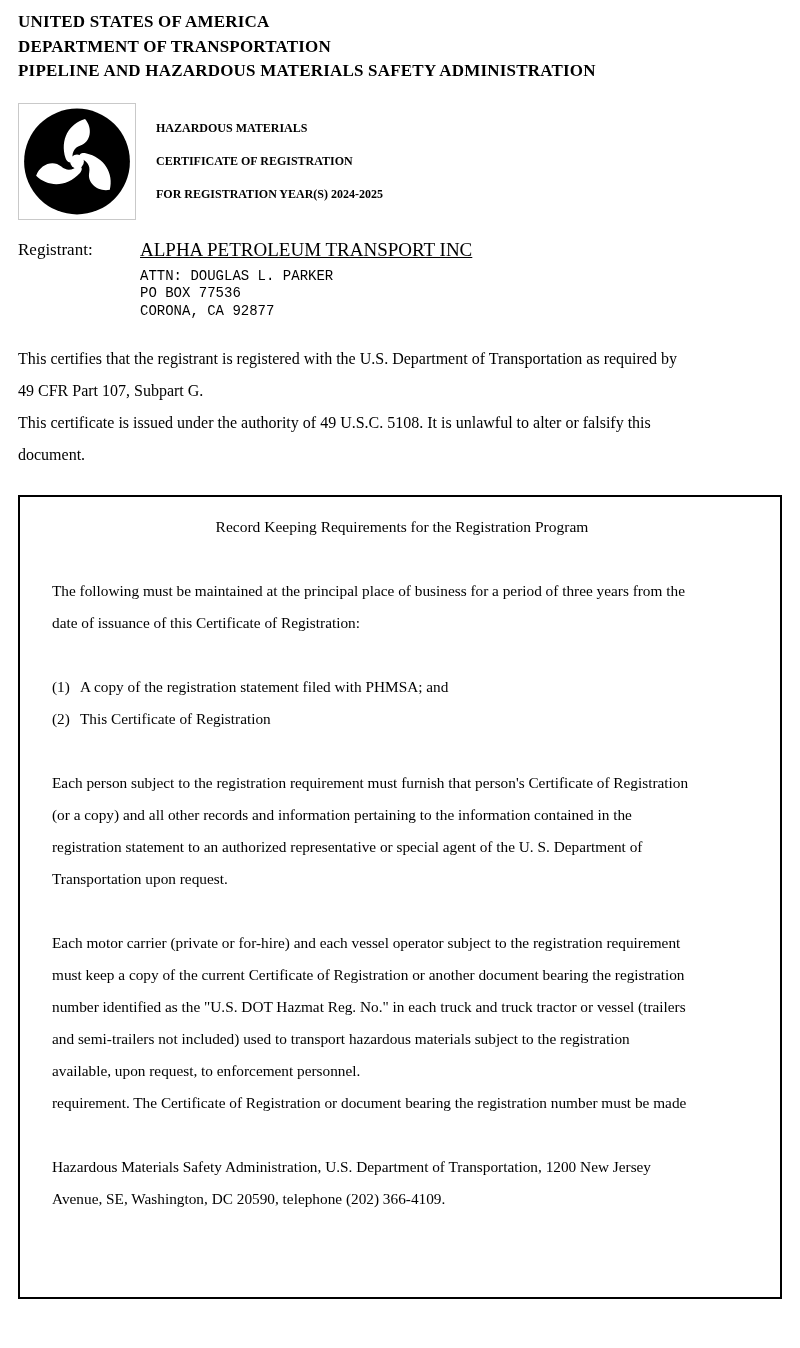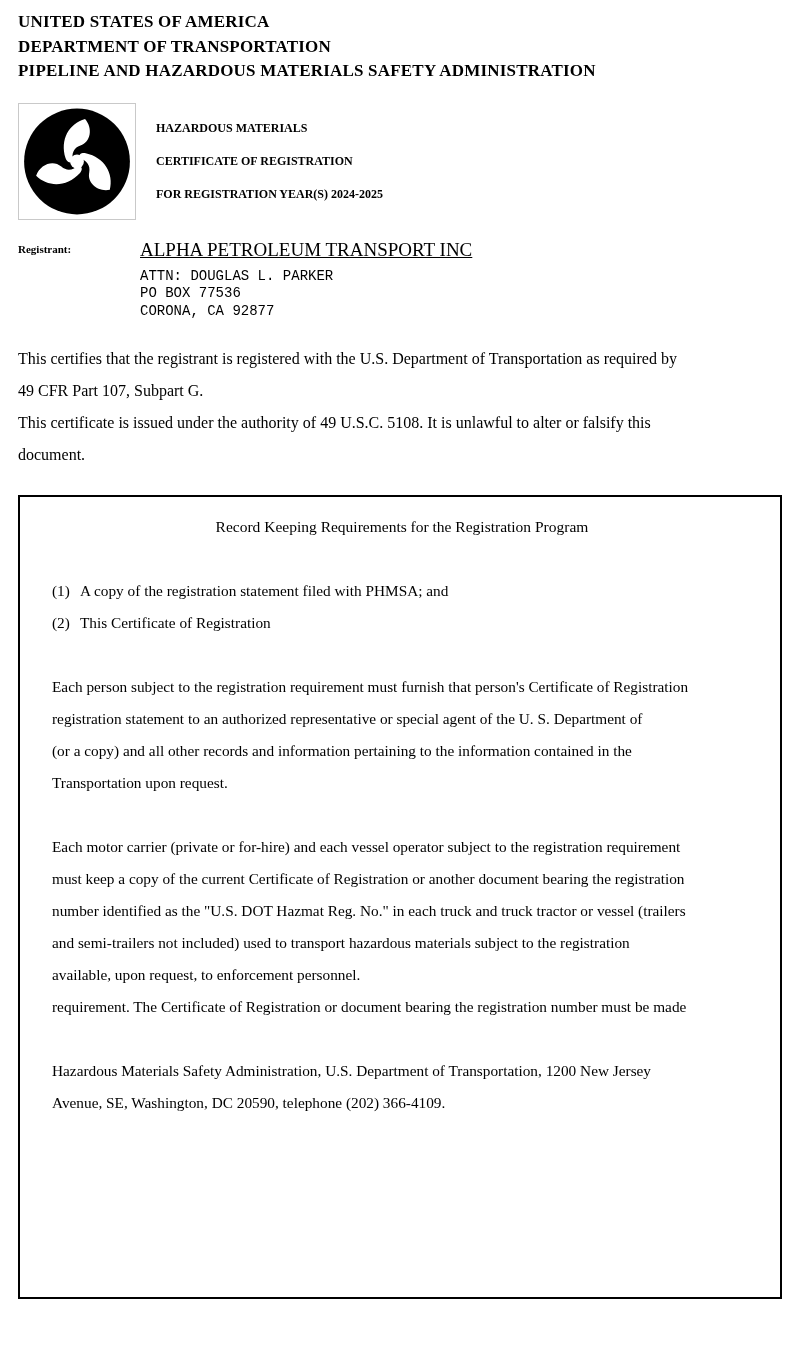--- a/index.html
+++ b/index.html
@@ -35,21 +35,21 @@
   .title-block { margin-left:20px; }
   .title-block .tline {
     font-weight:bold;
     font-size:12px;
     line-height:33px;
     white-space:nowrap;
   }
 
   
   .registrant-row { display:flex; margin-top:19px; }
-  .registrant-label { width:122px; font-weight:bold; font-size:11px; line-height:21px; }
+  .registrant-label { width:122px; font-weight:normal; font-size:17px; line-height:21px; }
   .registrant-name { font-size:19px; line-height:21px; white-space:nowrap;text-decoration:underline; }
   .registrant-address { margin-top:8px; }
   .registrant-address .aline { font-size:14px; line-height:17.5px; white-space:nowrap;font-family:Liberation Mono, monospace; }
 
   
   .main-text { margin-top:23px; font-size:16px; line-height:32px; }
   .main-text .line { white-space:nowrap; }
   .reg-details { font-weight:bold; font-size:16.5px; line-height:32px; }
   .rd-val { margin-left:11px; }
   .rd-gap1 { margin-left:26px; }
@@ -124,34 +124,38 @@
     <div class="cert-paragraph">
       <div class="line">This certificate is issued under the authority of 49 U.S.C. 5108.  It is unlawful to alter or falsify this</div>
       <div class="line">document.</div>
     </div>
 
   </div>
 
   <div class="rk-box">
     <div class="rk-heading">Record Keeping Requirements for the Registration Program</div>
 
+    <div class="rk-block">
+      <div class="line">The following must be maintained at the principal place of business for a period of three years from the</div>
+      <div class="line">date of issuance of this Certificate of Registration:</div>
+    </div>
 
     <div class="rk-block">
       <div class="line rk-item">
         <span class="num">(1)</span><span>A copy of the registration statement filed with PHMSA; and</span>
       </div>
       <div class="line rk-item">
         <span class="num">(2)</span><span>This Certificate of Registration</span>
       </div>
     </div>
 
     <div class="rk-block">
       <div class="line">Each person subject to the registration requirement must furnish that person's Certificate of Registration</div>
+      <div class="line">(or a copy) and all other records and information pertaining to the information contained in the</div>
       <div class="line">registration statement to an authorized representative or special agent of the U. S. Department of</div>
-      <div class="line">(or a copy) and all other records and information pertaining to the information contained in the</div>
       <div class="line">Transportation upon request.</div>
     </div>
 
     <div class="rk-block">
       <div class="line">Each motor carrier (private or for-hire) and each vessel operator subject to the registration requirement</div>
       <div class="line">must keep a copy of the current Certificate of Registration or another document bearing the registration</div>
       <div class="line">number identified as the "U.S. DOT Hazmat Reg. No." in each truck and truck tractor or vessel (trailers</div>
       <div class="line">and semi-trailers not included) used to transport hazardous materials subject to the registration</div>
       <div class="line">available, upon request, to enforcement personnel.</div>
       <div class="line">requirement.  The Certificate of Registration or document bearing the registration number must be made</div>

